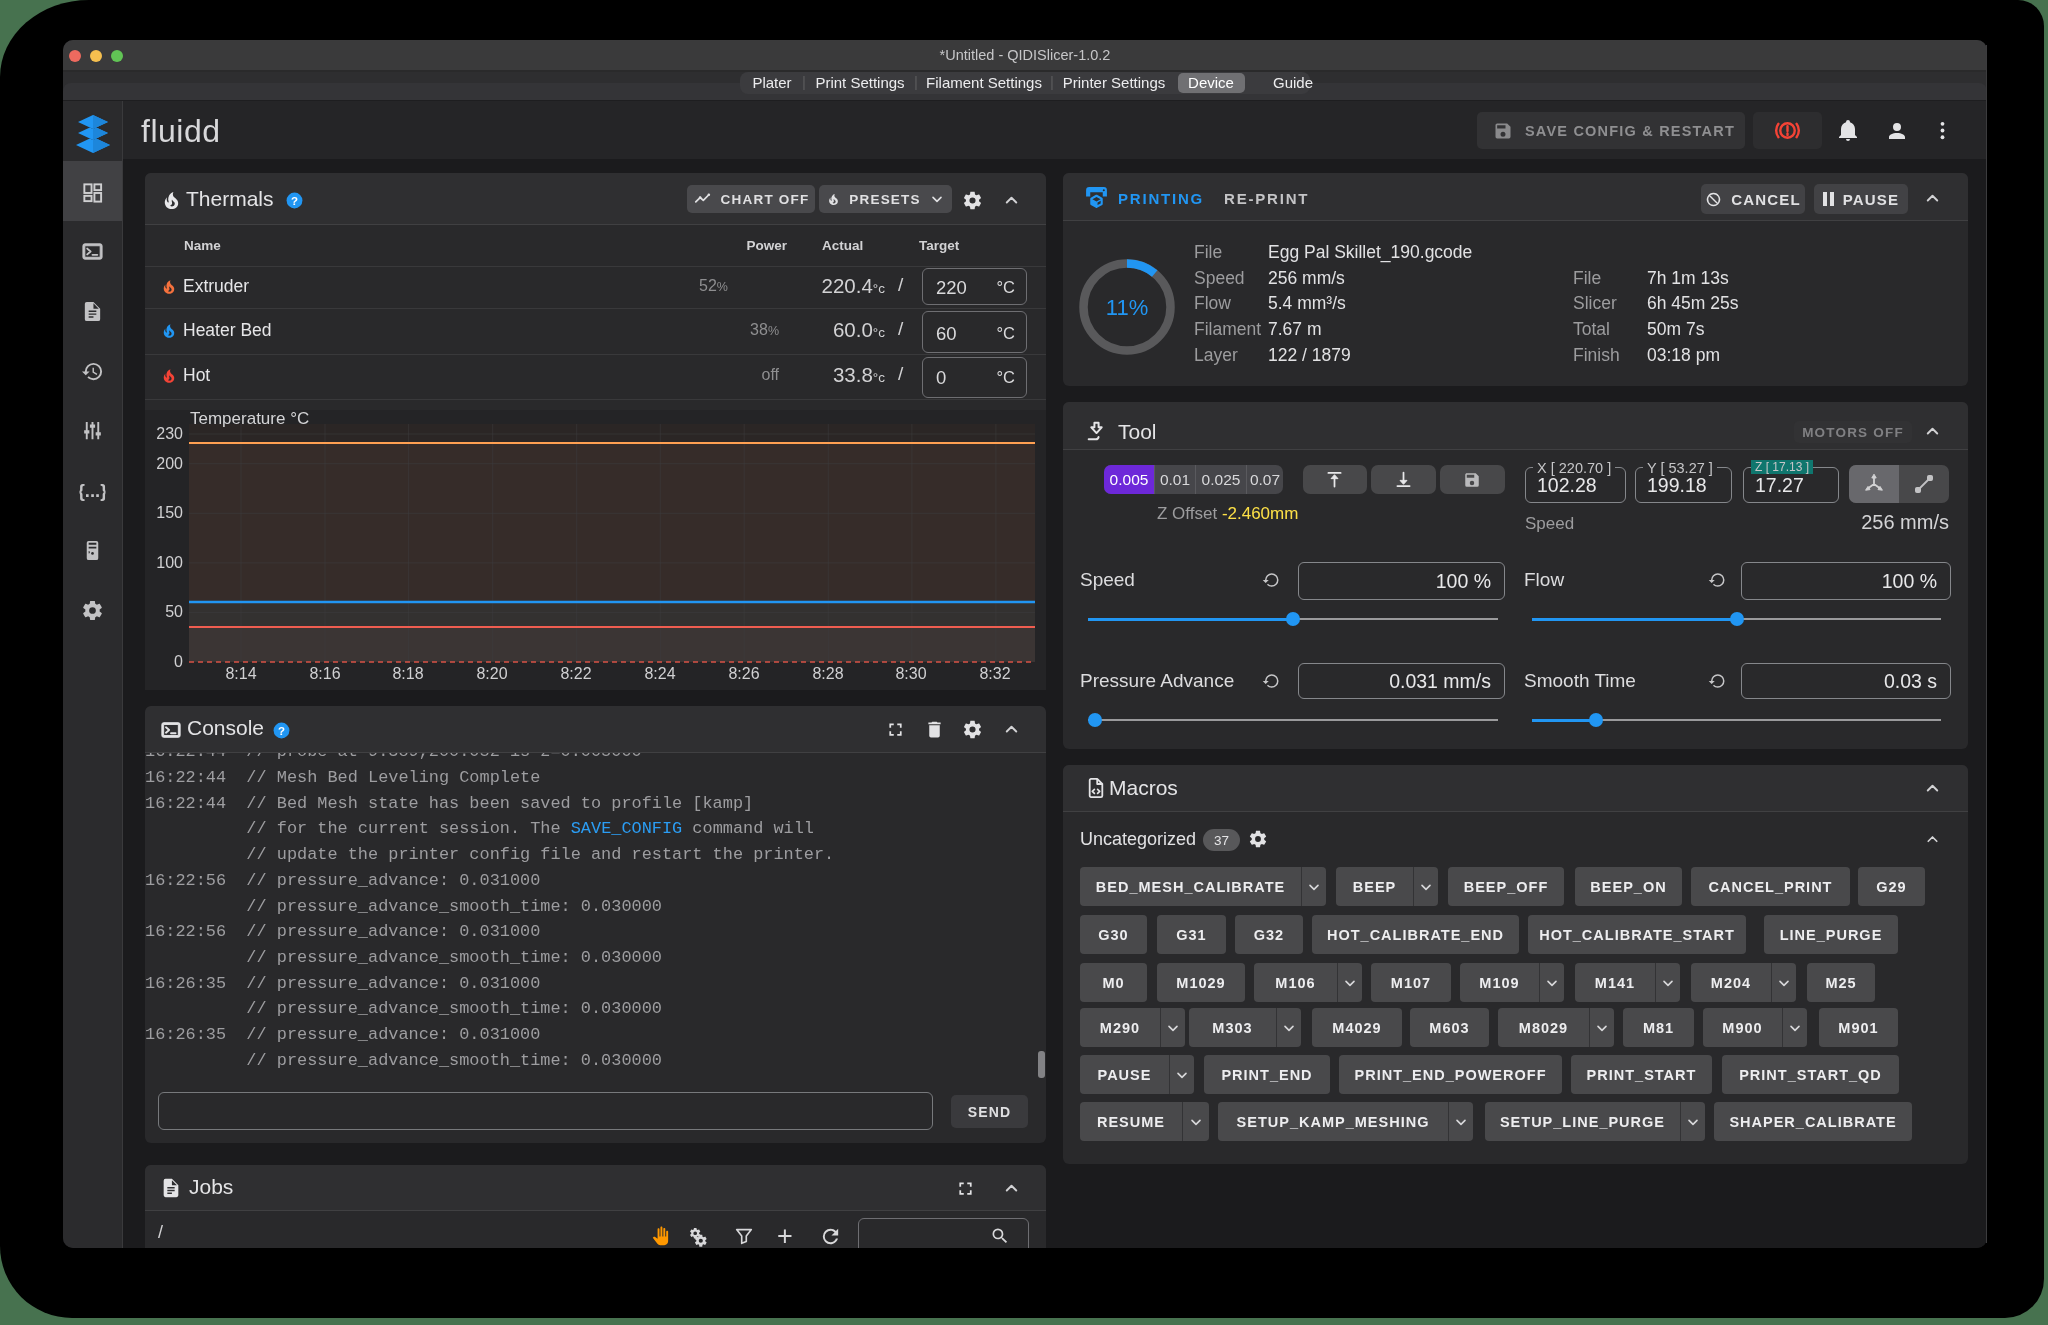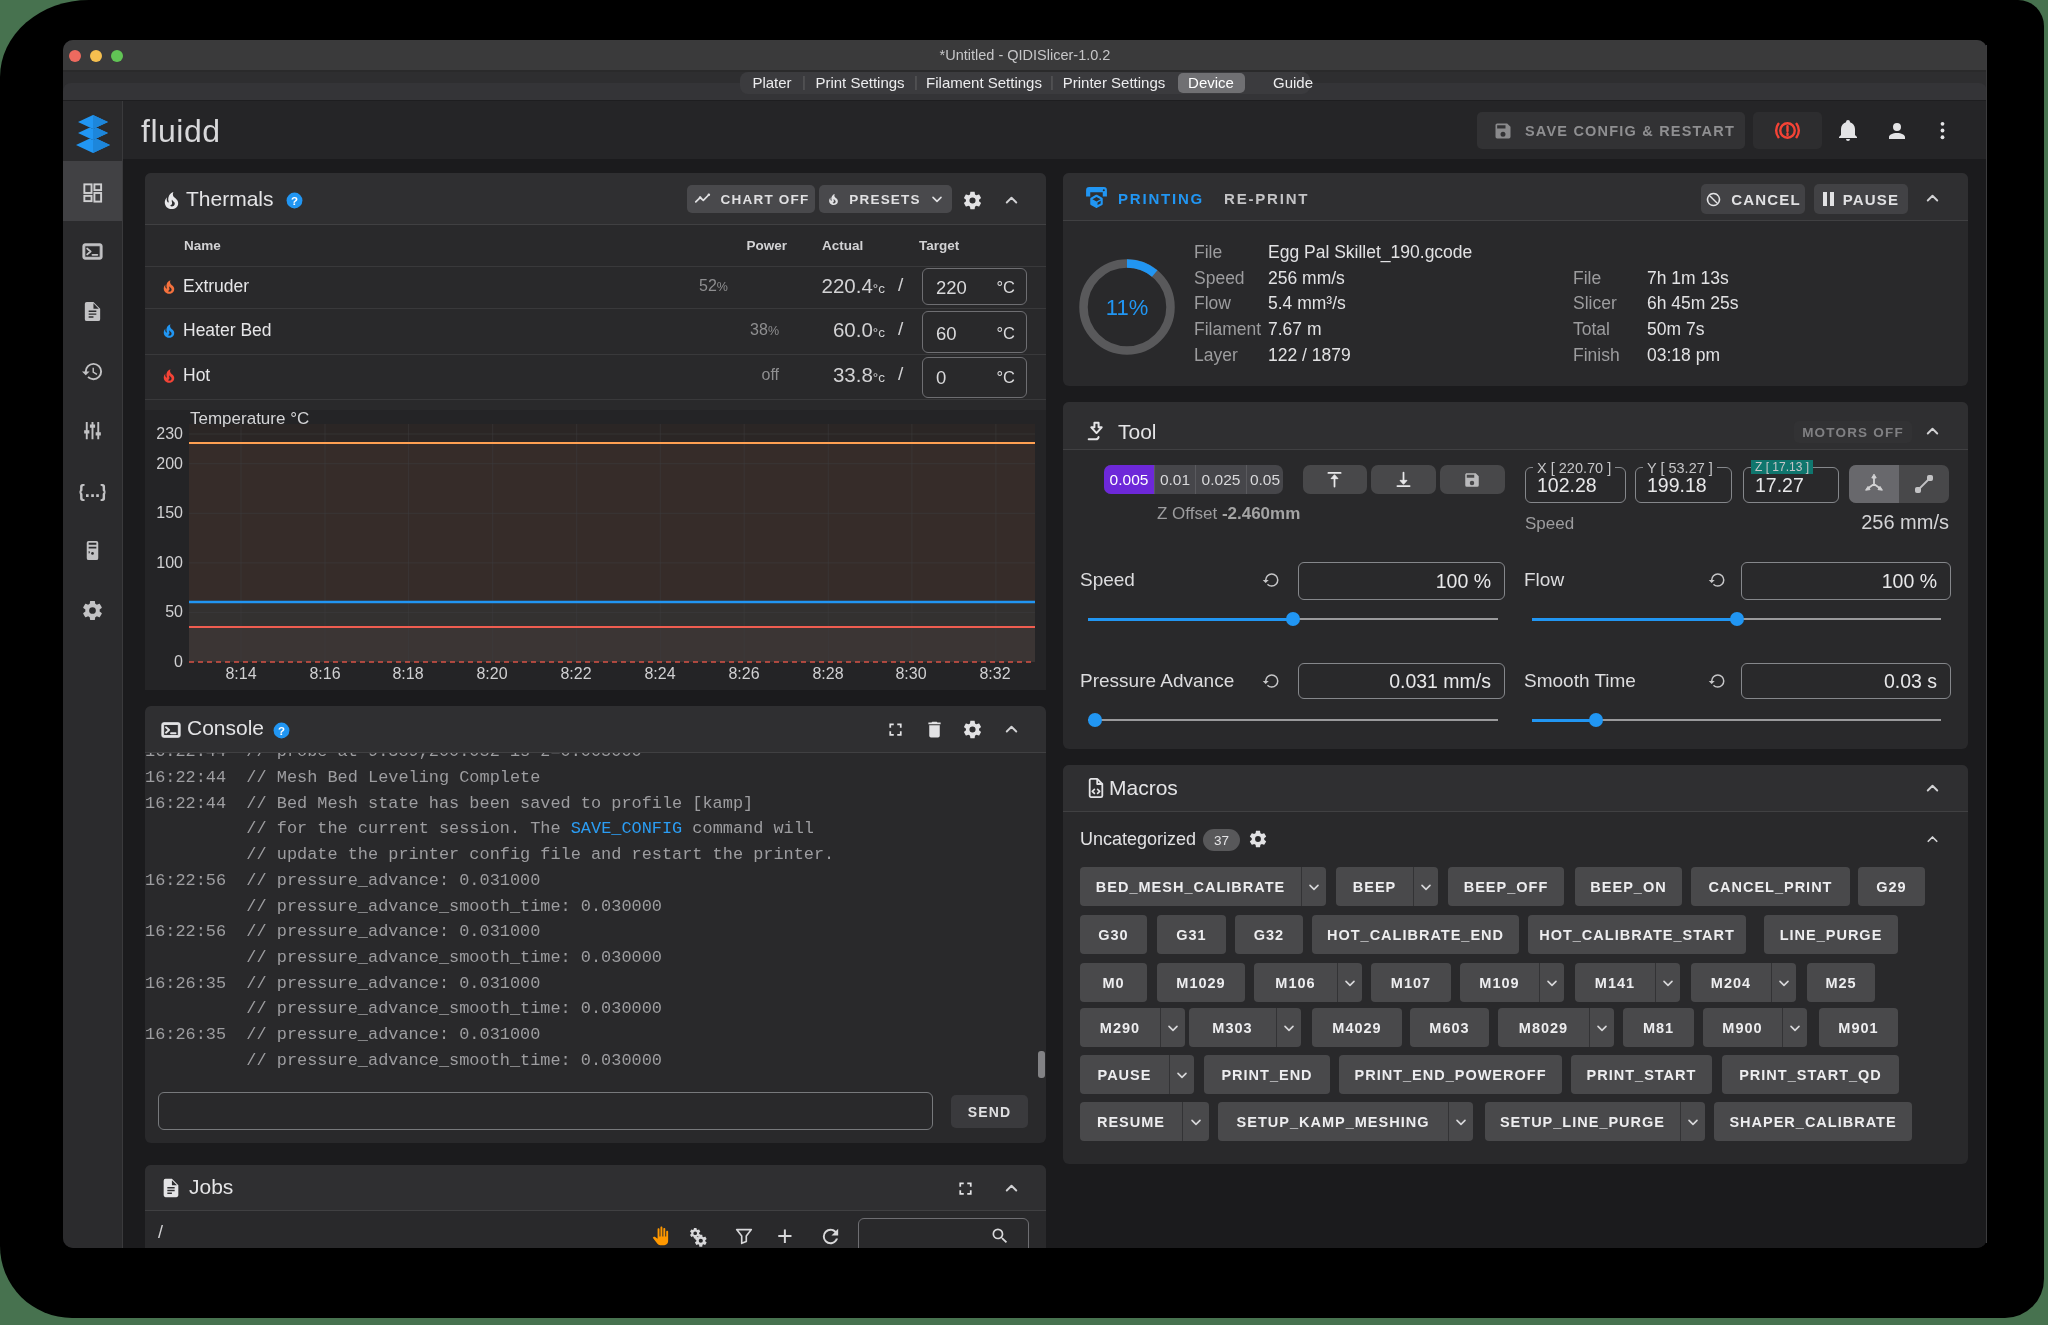--- a/index.html
+++ b/index.html
@@ -497,35 +497,35 @@
 <div class="ht" style="left:55px;top:18px">Tool</div>
 <div class="gb" style="left:731px;top:19px;width:118px;height:22px;background:#323234;color:#808083;font-size:13.5px">MOTORS OFF</div>
 <svg class="ic" style="left:860px;top:20px" width="19" height="19" viewBox="0 0 24 24" stroke="#d2d2d4">
           <use href="#chev"></use>
         </svg>
 
 <div class="p" style="left:41px;top:63px;width:179px;height:29px;background:#46464a;border-radius:7px;overflow:hidden;display:flex">
 <div style="width:50px;background:#6d28d9;color:#fff;font-size:15.5px;display:flex;align-items:center;justify-content:center">0.005</div>
 <div style="width:41px;color:#d8d8da;font-size:15.5px;display:flex;align-items:center;justify-content:center;border-left:1px solid #5a5a5e">0.01</div>
 <div style="width:51px;color:#d8d8da;font-size:15.5px;display:flex;align-items:center;justify-content:center;border-left:1px solid #5a5a5e">0.025</div>
-<div style="width:37px;color:#d8d8da;font-size:15.5px;display:flex;align-items:center;justify-content:center;border-left:1px solid #5a5a5e">0.05</div>
+<div style="width:37px;color:#d8d8da;font-size:15.5px;display:flex;align-items:center;justify-content:center;border-left:1px solid #5a5a5e">0.07</div>
 </div>
 <div class="p" style="left:240px;top:63px;width:64px;height:29px;background:#48484a;border-radius:7px"></div>
 <svg class="ic" style="left:261px;top:67px" width="21" height="21" viewBox="0 0 24 24" stroke="#e8e8ea" fill="#e8e8ea">
           <use href="#arrup"></use>
         </svg>
 <div class="p" style="left:308px;top:63px;width:65px;height:29px;background:#48484a;border-radius:7px"></div>
 <svg class="ic" style="left:330px;top:67px" width="21" height="21" viewBox="0 0 24 24" stroke="#e8e8ea" fill="#e8e8ea">
           <use href="#arrdn"></use>
         </svg>
 <div class="p" style="left:377px;top:63px;width:65px;height:29px;background:#48484a;border-radius:7px"></div>
 <svg class="ic" style="left:400px;top:69px" width="18" height="18" viewBox="0 0 24 24" fill="#bababc">
           <use href="#floppy"></use>
         </svg>
-<div class="p" style="left:94px;top:102px;font-size:17px;color:#9c9c9e">Z Offset <span style="color:#a3a3a3;font-weight:bold">-2.460mm</span></div>
+<div class="p" style="left:94px;top:102px;font-size:17px;color:#9c9c9e">Z Offset <span style="color:#fde047;font-weight:normal">-2.460mm</span></div>
 
 <div class="ib" style="left:462px;top:65px;width:101px;height:36px"></div>
 <div class="p" style="left:470px;top:58px;font-size:14.5px;color:#c6c6c8;background:#29292b;padding:0 4px">X [ 220.70 ]</div>
 <div class="p" style="left:474px;top:72px;font-size:19.5px;color:#e8e8ea">102.28</div>
 <div class="ib" style="left:572px;top:65px;width:97px;height:36px"></div>
 <div class="p" style="left:580px;top:58px;font-size:14.5px;color:#c6c6c8;background:#29292b;padding:0 4px">Y [ 53.27 ]</div>
 <div class="p" style="left:584px;top:72px;font-size:19.5px;color:#e8e8ea">199.18</div>
 <div class="ib" style="left:680px;top:65px;width:96px;height:36px"></div>
 <div class="p" style="left:688px;top:58px;font-size:12px;color:#c6c6c8;background:#0f766e;padding:0 4px">Z [ 17.13 ]</div>
 <div class="p" style="left:692px;top:72px;font-size:19.5px;color:#e8e8ea">17.27</div>

